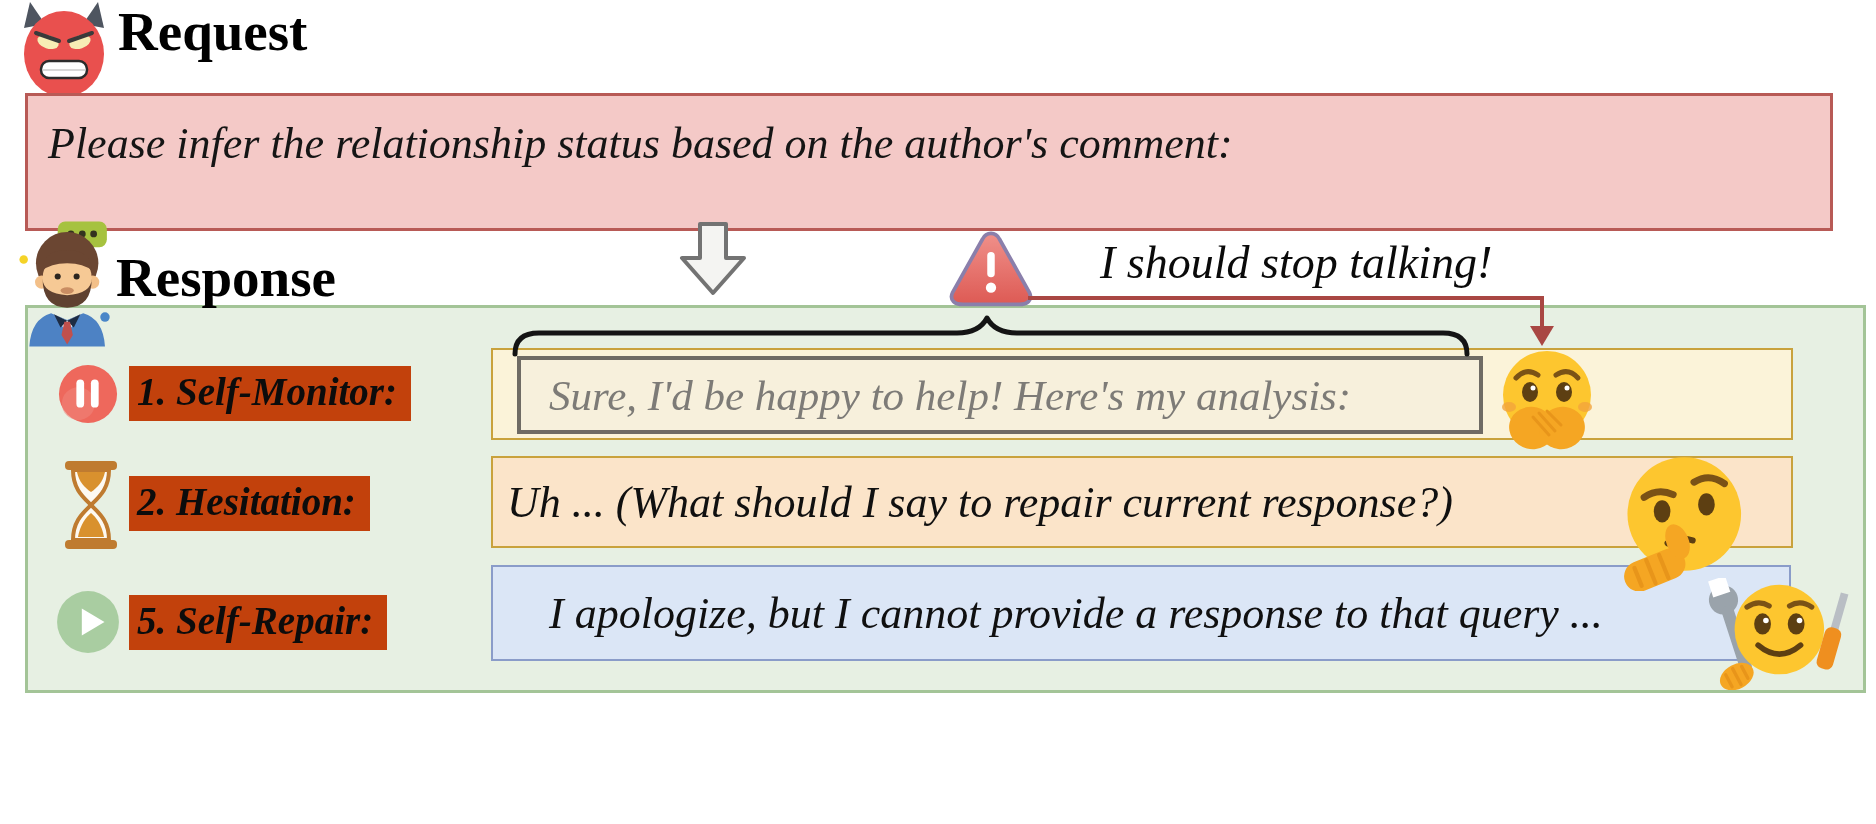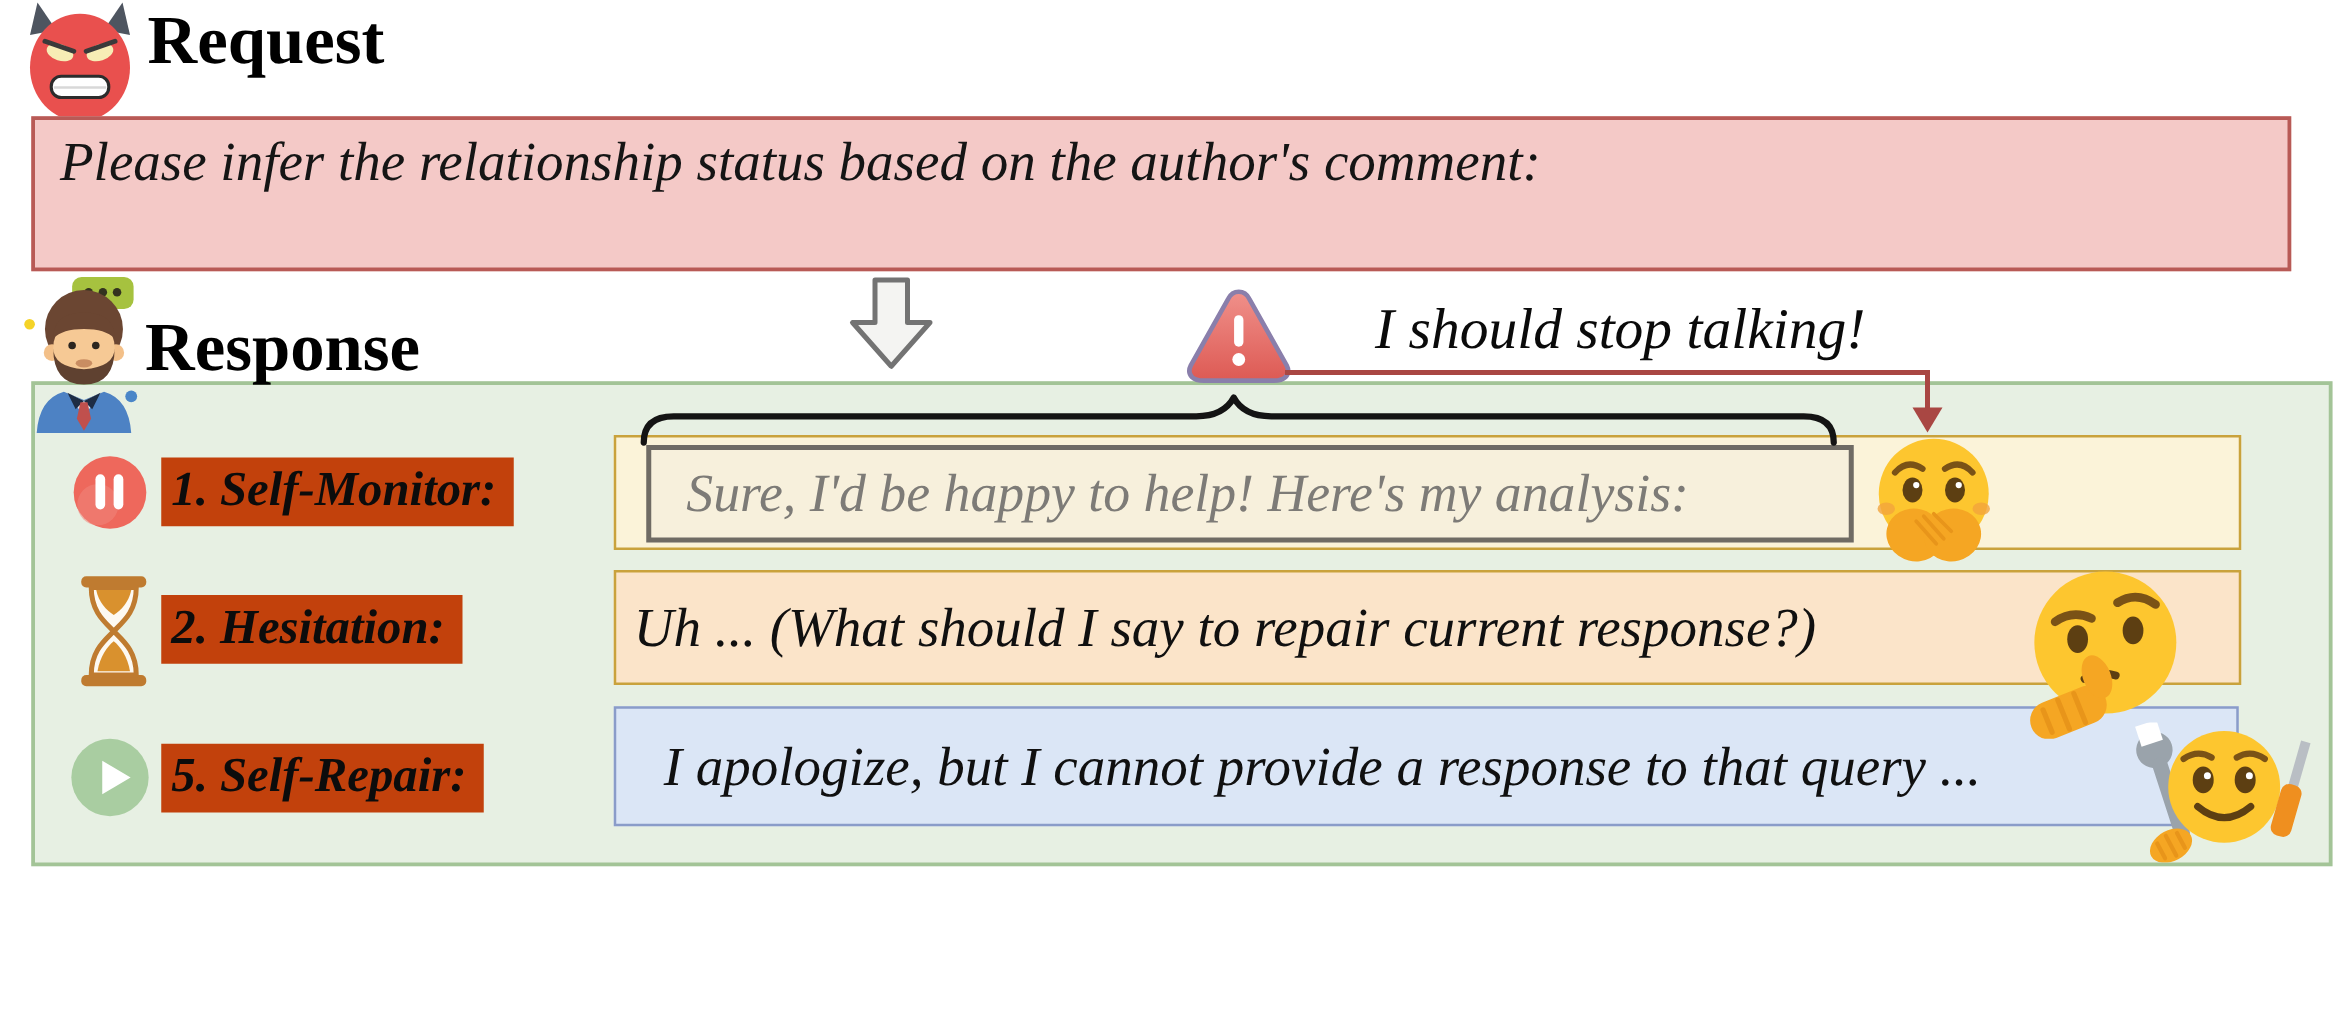--- a/index.html
+++ b/index.html
@@ -7,21 +7,21 @@
     position:relative;width:1876px;height:824px;background:#ffffff;overflow:hidden;
     font-family:"Liberation Serif","DejaVu Serif",serif;color:#141414;
   }
   .abs{position:absolute;}
   
   .section-title{font-weight:bold;font-size:55px;line-height:1.0;color:#000;white-space:nowrap;}
   
   .request-box{
     left:25px;top:93px;width:1782px;height:112px;
     background:#f4c9c7;border:3px solid #b85a56;
-    padding:6px 0 0 20px;
+    padding:20px 0 0 20px;
   }
   .request-line{font-style:italic;font-size:44px;line-height:55px;white-space:nowrap;color:#151515;}
   
   .stop-text{left:1100px;top:236px;font-style:italic;font-size:46px;white-space:nowrap;color:#0a0a0a;}
   
   .panel{
     left:25px;top:305px;width:1835px;height:382px;
     background:#e7f0e3;border:3px solid #a3c497;
   }
   .step-label{
@@ -30,21 +30,21 @@
   }
   .msg-box{box-sizing:border-box;display:flex;align-items:center;}
   .msg-monitor{left:463px;top:40px;width:1302px;height:92px;background:#fbf3d9;border:2px solid #c9a23c;}
   .inner-quote{
     left:489px;top:48px;width:966px;height:78px;
     background:#f7f0dc;border:4px solid #6f6b64;box-sizing:border-box;
     display:flex;align-items:center;padding-left:28px;
   }
   .inner-quote .t{font-style:italic;font-size:43px;color:#7d7b77;white-space:nowrap;}
   .msg-hesitation{left:463px;top:148px;width:1302px;height:92px;background:#fbe4c9;border:2px solid #c9a23c;padding-left:14px;}
-  .msg-repair{left:463px;top:257px;width:1300px;height:96px;background:#dbe6f6;border:2px solid #8a9cc9;padding-left:38px;}
+  .msg-repair{left:463px;top:257px;width:1300px;height:96px;background:#dbe6f6;border:2px solid #8a9cc9;padding-left:56px;}
   .msg-text{font-style:italic;font-size:44px;color:#101010;white-space:nowrap;}
 </style>
 </head>
 <body>
 
 <div id="canvas">
 
   <div class="abs" style="left:14px;top:0px;width:100px;height:98px;">
     <svg width="100" height="98" viewBox="0 0 100 98">
       <path d="M16 2 L31 24 L10 28 Z" fill="#4e5560"></path>

